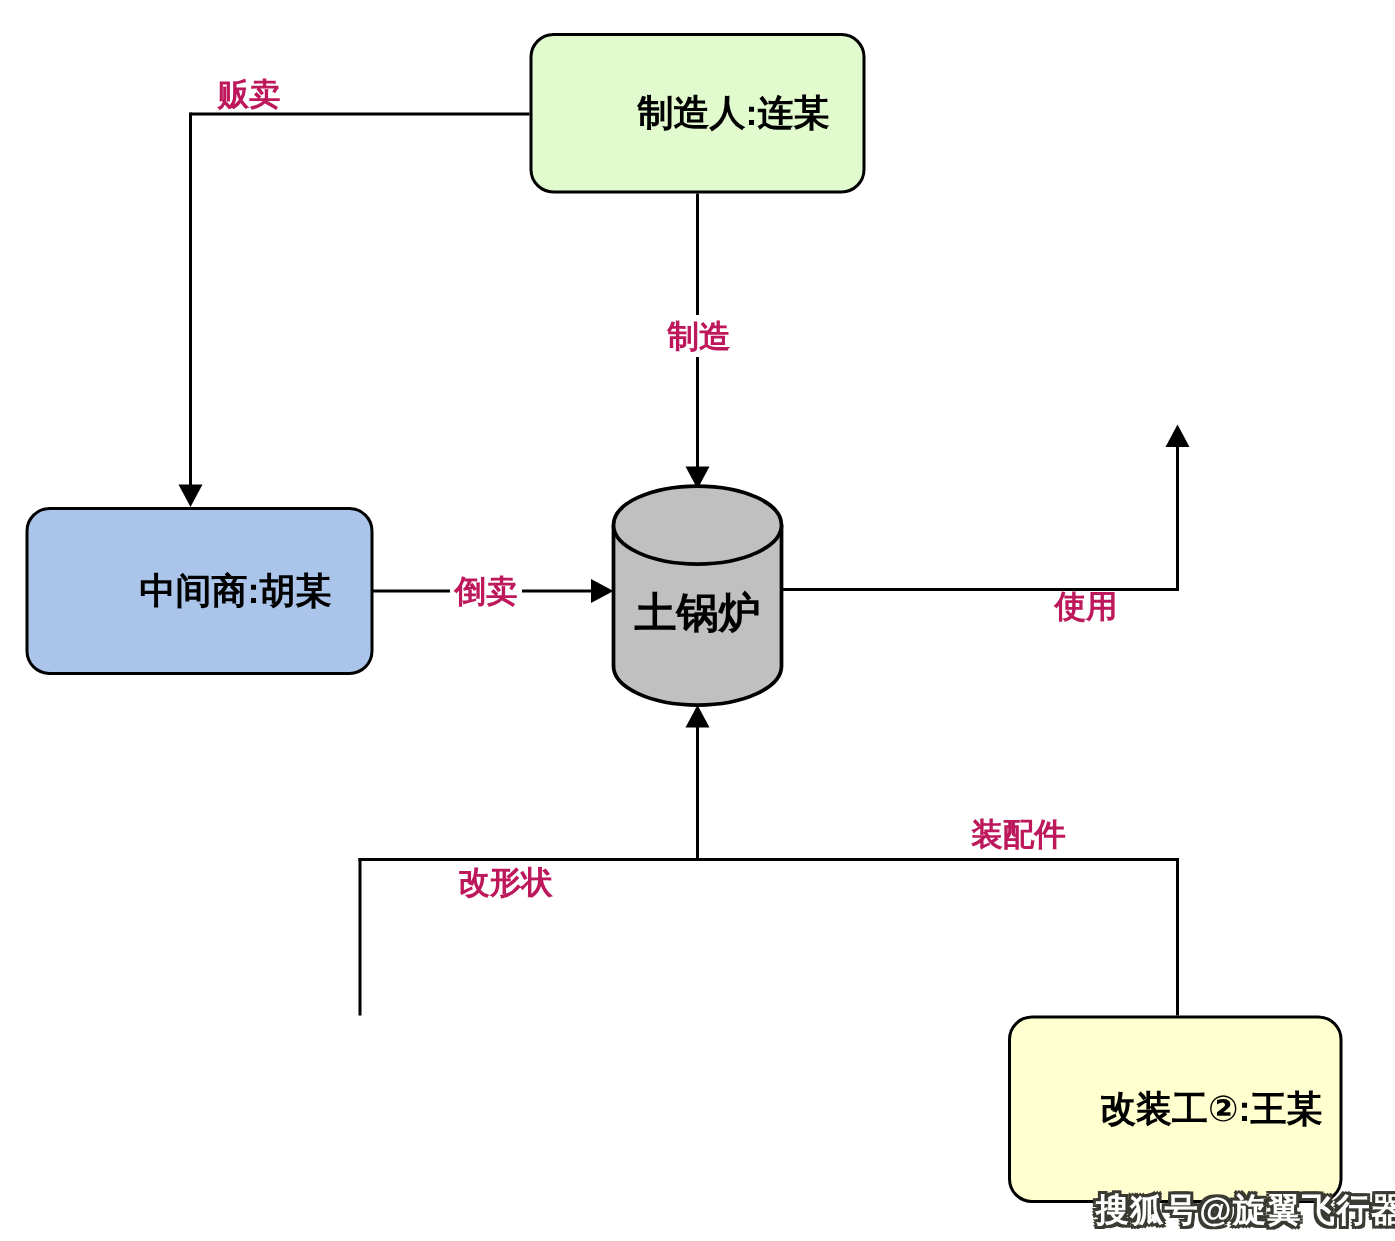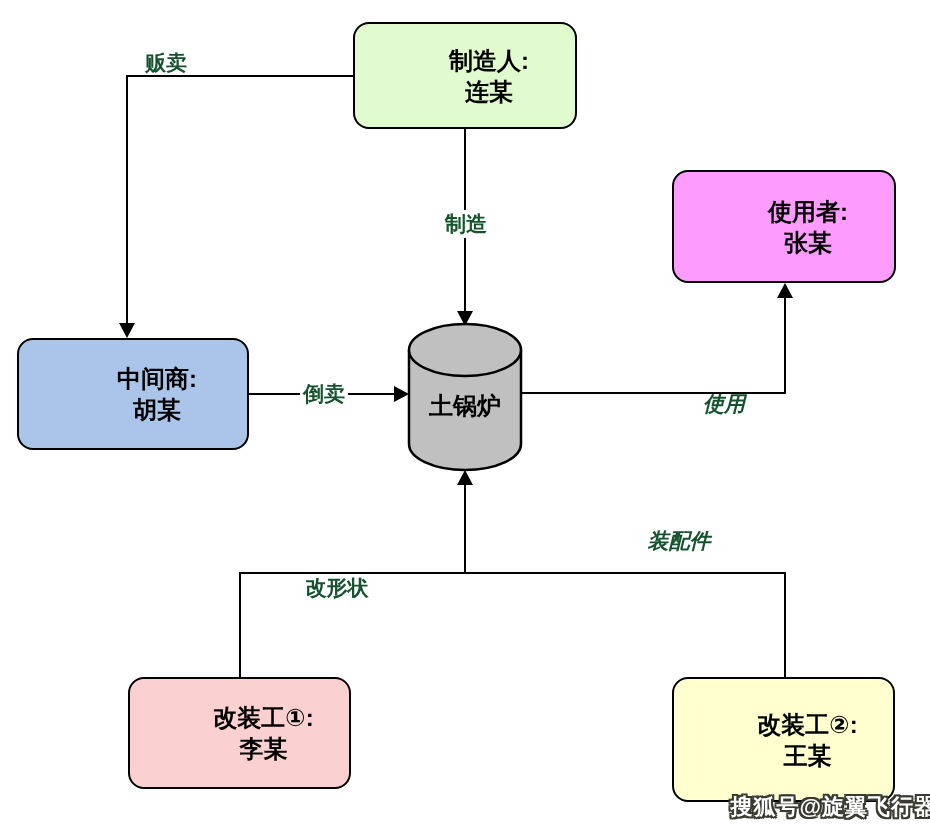--- a/index.html
+++ b/index.html
@@ -7,43 +7,43 @@
     position:relative;
     width:930px;height:827px;
     background:#ffffff;
     font-family:"Liberation Sans","DejaVu Sans",sans-serif;
     overflow:hidden;
   }
   .node{
     position:absolute;
     border:2px solid #000;
     border-radius:16px;
-    display:flex;flex-direction:column;
+    display:flex;flex-direction:row;
     align-items:center;justify-content:center;
     font-size:24px;font-weight:bold;color:#000;
     line-height:31px;text-align:center;
     box-sizing:border-box;
     padding-left:48px;
   }
   .edge{position:absolute;background:#000;}
   .edge-label{
     position:absolute;
-    font-size:21px;font-weight:bold;color:#14532d;
+    font-size:21px;font-weight:bold;color:#be185d;
     white-space:nowrap;
     transform:translate(-50%,-50%);
   }
   .edge-label.bg{background:#fff;padding:0 3px;}
   .arr{position:absolute;width:0;height:0;}
   .arr-down{border-left:8px solid transparent;border-right:8px solid transparent;border-top:15px solid #000;}
   .arr-up{border-left:8px solid transparent;border-right:8px solid transparent;border-bottom:15px solid #000;}
   .arr-right{border-top:8px solid transparent;border-bottom:8px solid transparent;border-left:15px solid #000;}
   #cylinder{position:absolute;left:407px;top:322px;}
   #cylinder-label{
     position:absolute;left:407px;top:390px;width:116px;
-    text-align:center;font-size:24px;font-weight:bold;color:#000;
+    text-align:center;font-size:28px;font-weight:bold;color:#000;
   }
   #watermark{
     position:absolute;left:722px;top:792px;width:215px;
     font-size:22px;font-weight:bold;text-align:right;
     color:#ffffff;letter-spacing:1px;white-space:nowrap;
     text-shadow:
       -2px -2px 0 #3a3a32, 2px -2px 0 #3a3a32,
       -2px  2px 0 #3a3a32, 2px  2px 0 #3a3a32,
       -2px  0   0 #3a3a32, 2px  0   0 #3a3a32,
        0   -2px 0 #3a3a32, 0    2px 0 #3a3a32;
@@ -70,43 +70,35 @@
 
   <div class="edge" style="left:239px;top:572px;width:547px;height:2px;"></div>
   <div class="edge" style="left:239px;top:572px;width:2px;height:105px;"></div>
   <div class="edge" style="left:784px;top:572px;width:2px;height:105px;"></div>
   <div class="edge" style="left:464px;top:483px;width:2px;height:90px;"></div>
   <div class="arr arr-up" style="left:457px;top:470px;"></div>
 
   <div class="edge-label" style="left:166px;top:63px;">贩卖</div>
   <div class="edge-label bg" style="left:466px;top:224px;">制造</div>
   <div class="edge-label bg" style="left:324px;top:394px;">倒卖</div>
-  <div class="edge-label" style="left:724px;top:404px;font-style:italic;">使用</div>
+  <div class="edge-label" style="left:724px;top:404px;">使用</div>
   <div class="edge-label" style="left:337px;top:588px;">改形状</div>
-  <div class="edge-label" style="left:679px;top:541px;font-style:italic;">装配件</div>
+  <div class="edge-label" style="left:679px;top:556px;">装配件</div>
 
   <div class="node" style="left: 353px; top: 22px; width: 224px; height: 107px; background-color: rgb(225, 251, 206);">
     <div>制造人:</div>
     <div>连某</div>
   </div>
 
-  <div class="node" style="left: 672px; top: 170px; width: 224px; height: 113px; background-color: rgb(254, 155, 254);">
-    <div>使用者:</div>
-    <div>张某</div>
-  </div>
 
   <div class="node" style="left: 17px; top: 338px; width: 232px; height: 112px; background-color: rgb(170, 197, 233);">
     <div>中间商:</div>
     <div>胡某</div>
   </div>
 
-  <div class="node" style="left: 128px; top: 677px; width: 223px; height: 112px; background-color: rgb(251, 208, 208);">
-    <div>改装工①:</div>
-    <div>李某</div>
-  </div>
 
   <div class="node" style="left: 672px; top: 677px; width: 223px; height: 125px; background-color: rgb(255, 255, 207);">
     <div>改装工②:</div>
     <div>王某</div>
   </div>
 
   <svg id="cylinder" width="116" height="150" viewBox="0 0 116 150">
     <path d="M 2 28 L 2 122 A 56 26 0 0 0 114 122 L 114 28" stroke="#000" stroke-width="2.5" fill="#c0c0c0"></path>
     <ellipse cx="58" cy="28" rx="56" ry="26" stroke="#000" stroke-width="2.5" fill="#c0c0c0"></ellipse>
   </svg>

